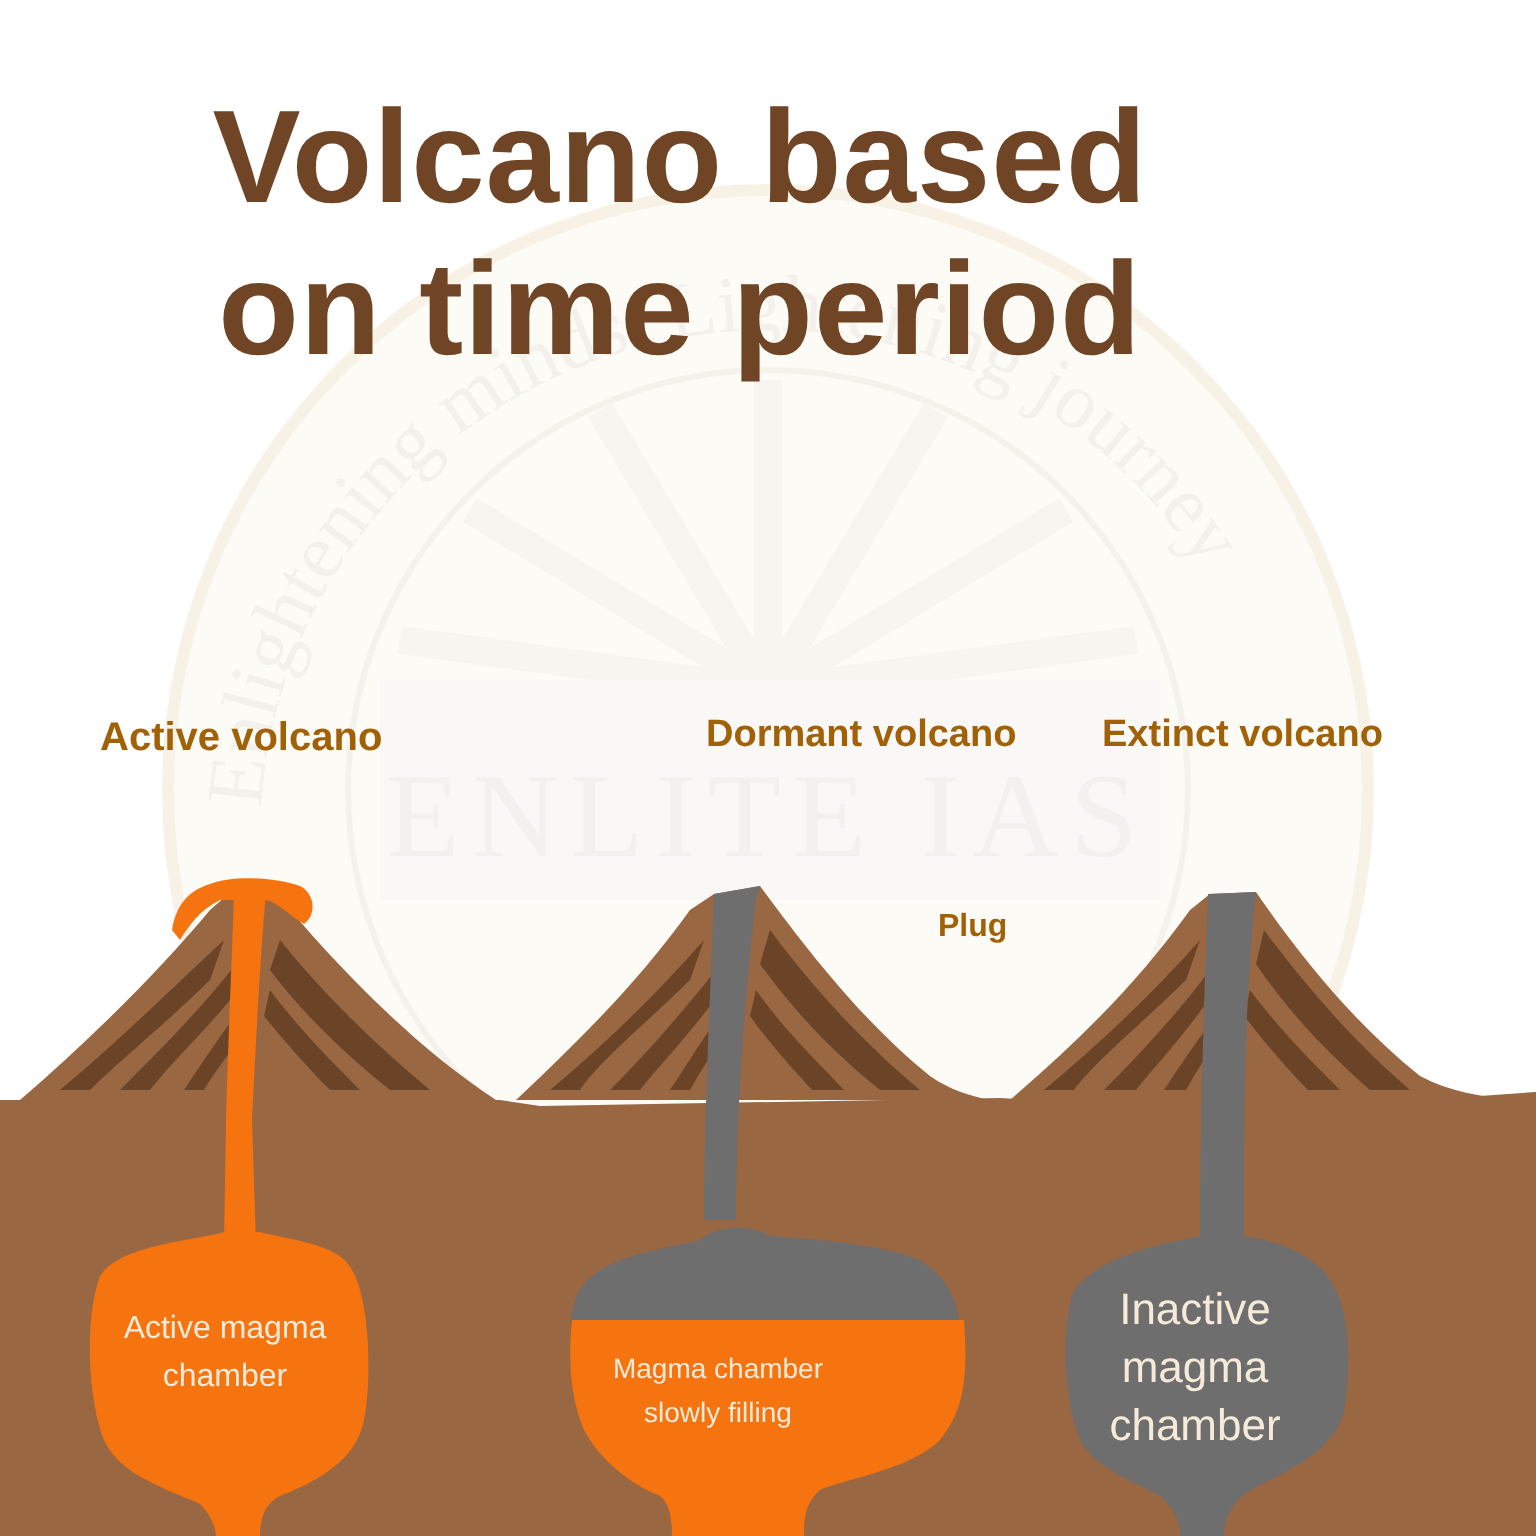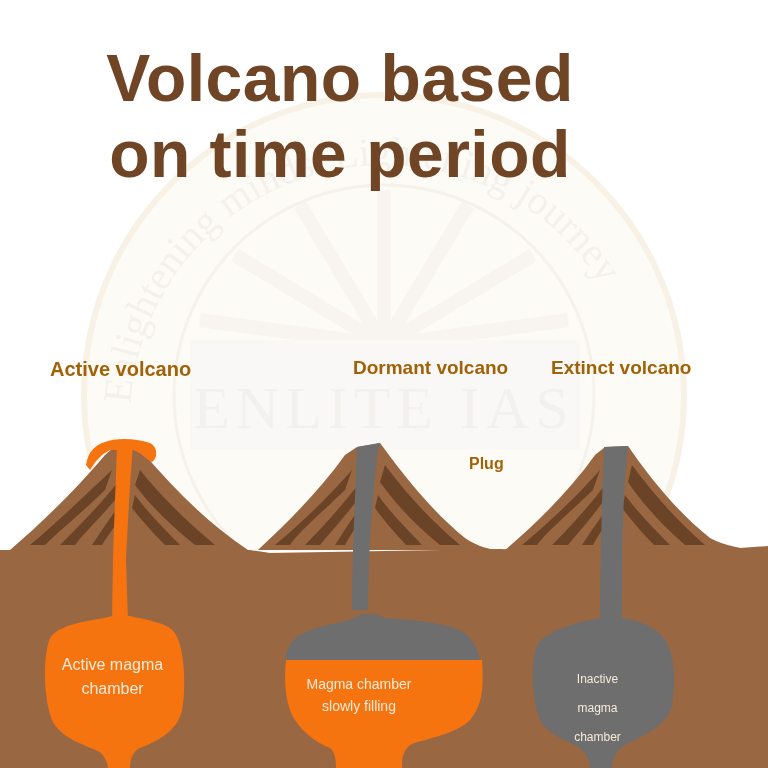--- a/index.html
+++ b/index.html
@@ -115,18 +115,18 @@
   <div class="vlabel" style="left:469px; top:455px; font-size:16px;">Plug</div>
 
   <div class="clabel" style="left:40px; top:653px; width:145px; font-size:16px; line-height:24px;">
     <div>Active magma</div>
     <div>chamber</div>
   </div>
   <div class="clabel" style="left:285px; top:673px; width:148px; font-size:14px; line-height:22px;">
     <div>Magma chamber</div>
     <div>slowly filling</div>
   </div>
-  <div class="clabel" style="left:530px; top:665px; width:135px; font-size:12px; line-height:29px;">
+  <div class="clabel" style="left:530px; top:640px; width:135px; font-size:22px; line-height:29px;">
     <div>Inactive</div>
     <div>magma</div>
     <div>chamber</div>
   </div>
 </div>
 
 </body></html>

